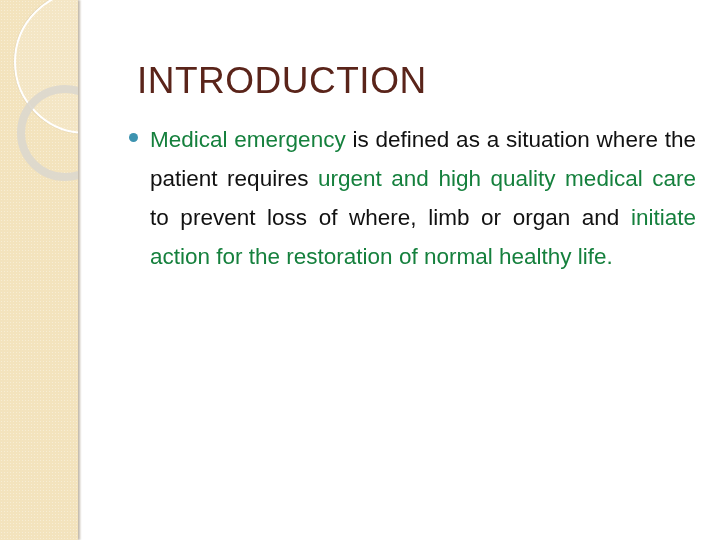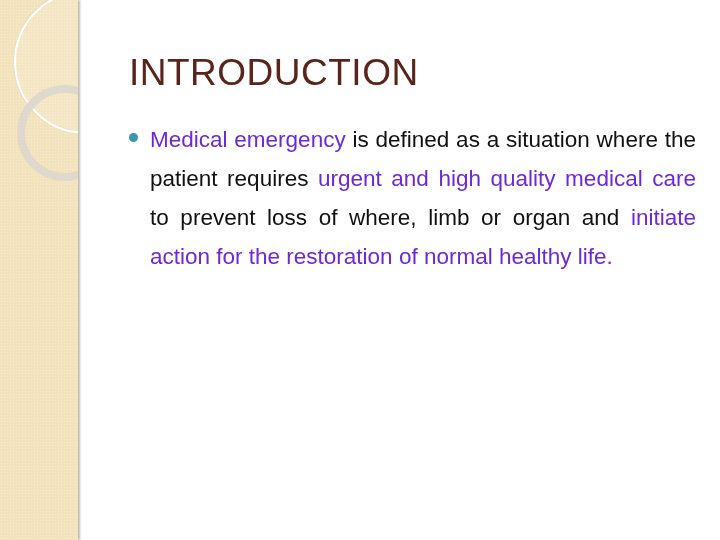--- a/index.html
+++ b/index.html
@@ -10,25 +10,25 @@
     background-image: radial-gradient(circle, rgba(255,255,255,0.35) 0.8px, transparent 1px);
     background-size:3px 3px;
     box-shadow: 2px 0 2px rgba(120,100,70,0.45);
     overflow:hidden;
   }
   .ring1 { position:absolute; left:14px; top:-10px; width:140px; height:140px; border-radius:50%;
     border:2px solid #ffffff; box-shadow:0 0 1px rgba(140,120,90,0.7); background:rgba(255,255,255,0.12); }
   .ring2 { position:absolute; left:17px; top:85px; width:80px; height:80px; border-radius:50%;
     border:8px solid rgba(220,215,205,0.9); }
   .title { position:absolute; left:121px; top:44px; font-size:37px; color:#5a241a; letter-spacing:0.5px;
-    font-family:"Liberation Sans", sans-serif; font-weight:normal; margin:8px;text-align:right; }
+    font-family:"Liberation Sans", sans-serif; font-weight:normal; margin:16px;text-align:right; }
   .bullet { position:absolute; left:129px; top:133px; width:9px; height:9px; border-radius:50%; background:#3d93b0; }
   .body-text { position:absolute; left:150px; top:120px; width:546px; font-size:22.5px; line-height:39px;
     text-align:justify; color:#111; font-family:"Liberation Sans", sans-serif; }
-  .red { color:#6d28d9;margin-top:36px; }
+  .red { color:#15803d;margin-top:36px; }
 </style>
 </head>
 <body>
 
 <div class="sidebar">
   <div class="ring1"></div>
   <div class="ring2"></div>
 </div>
 
 <h1 class="title">INTRODUCTION</h1>

